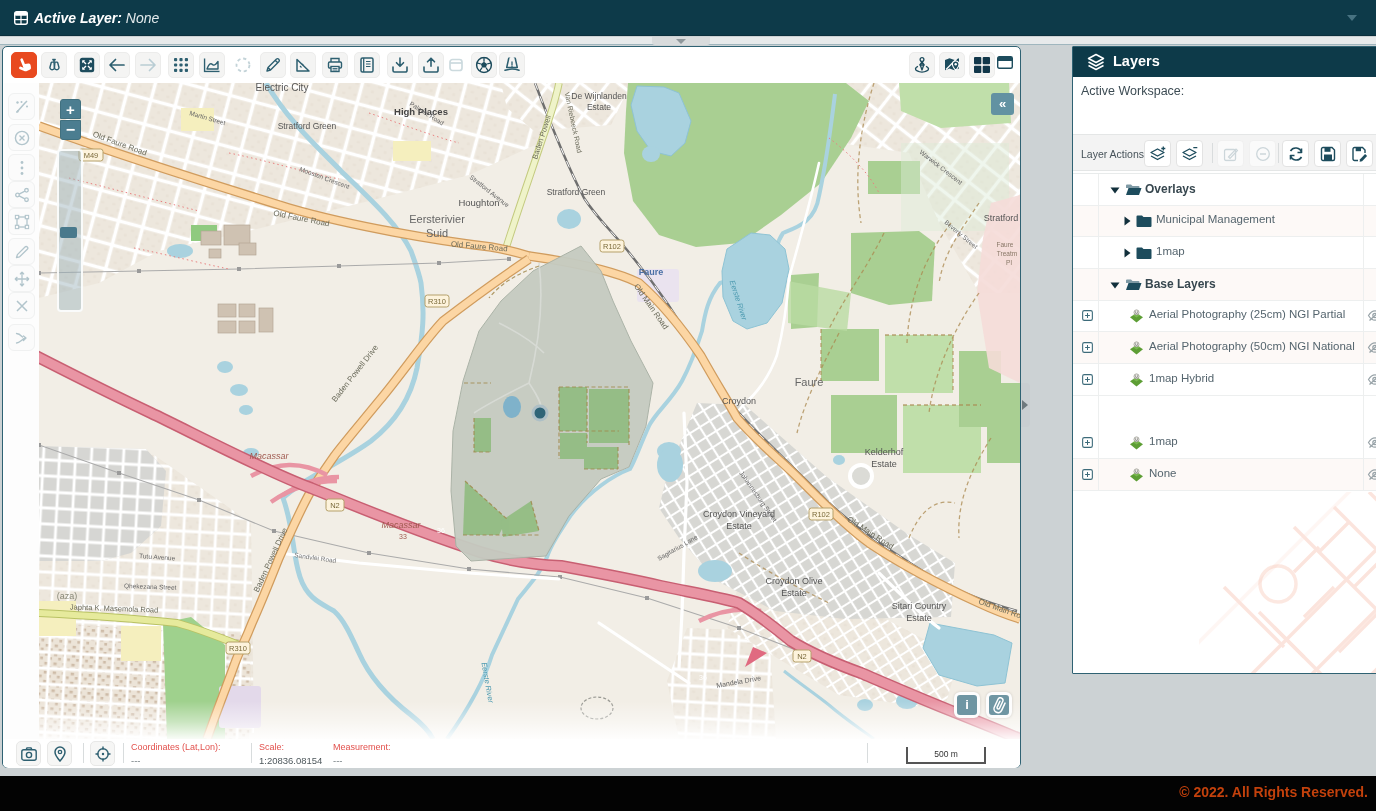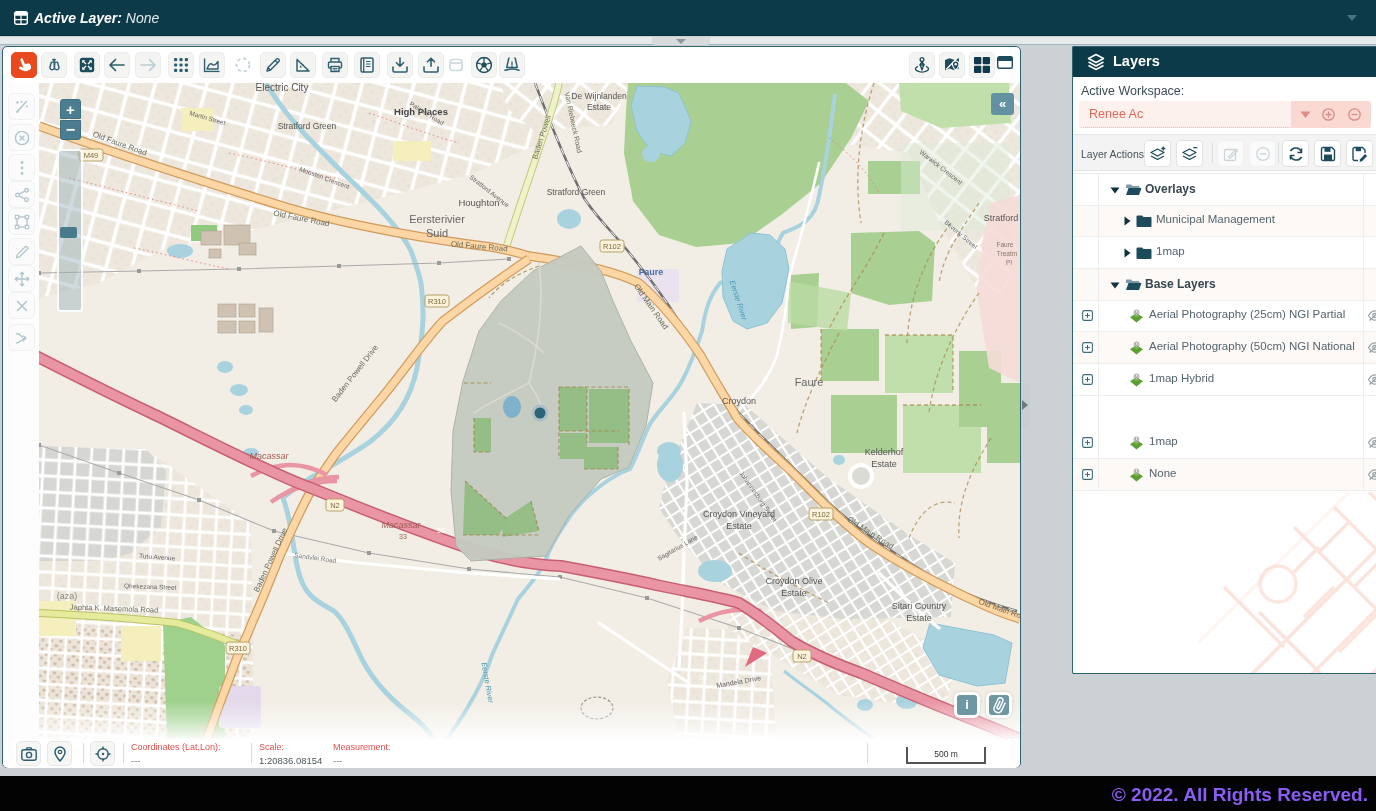--- a/index.html
+++ b/index.html
@@ -7,21 +7,21 @@
 .abs{position:absolute;}
 #topbar{position:absolute;left:0;top:0;width:1376px;height:36px;background:#0d3a49;border-bottom:1px solid #0a2f3c;font-style:italic;}
 #topbar .ttl{position:absolute;left:34px;top:10px;color:#fff;font-size:14px;font-weight:bold;}
 #topbar .ttl span{font-weight:normal;color:#e4ebed;}
 #strip{position:absolute;left:0;top:37px;width:1376px;height:8px;background:#e7eaeb;border-bottom:1px solid #9fb6be;}
 #handle{position:absolute;left:652px;top:37px;width:58px;height:8px;background:#d8dbdc;border-radius:0 0 3px 3px;}
 #handle:after{content:"";position:absolute;left:24px;top:2px;border-left:5px solid transparent;border-right:5px solid transparent;border-top:5px solid #8e979b;}
 #mappanel{position:absolute;left:2px;top:46px;width:1019px;height:722px;background:#fff;border:1px solid #2f6273;border-radius:5px;padding-left:42px;}
 #rightpanel{position:absolute;left:1072px;top:46px;width:339px;height:628px;background:#fff;border:1px solid #2f6273;border-radius:1px;overflow:hidden;}
 #footer{position:absolute;left:0;top:776px;width:1376px;height:35px;background:#030303;}
-#footer span{position:absolute;right:8px;top:8px;color:#8b5cf6;font-size:19px;font-weight:bold;}
+#footer span{position:absolute;right:8px;top:8px;color:#c2410c;font-size:14px;font-weight:bold;}
 .lab-btn{width:27px;height:27px;background:#fff;border:1px solid #e3e3e3;border-radius:4px;}
 .lab-btn svg{position:absolute;left:50%;top:50%;transform:translate(-50%,-50%);}
 .lab-btn.dis{background:#fafafa;border-color:#f0f0f0;}
 .vsep2{position:absolute;top:8px;width:1px;height:20px;background:#d9dcdd;}
 
 .tbtn{position:absolute;width:26px;height:26px;background:#f4f4f3;border:1px solid #ececeb;border-radius:5px;}
 .tbtn svg{position:absolute;left:50%;top:50%;transform:translate(-50%,-50%);}
 .tbtn.red{background:#e8491f;border-color:#e8491f;}
 .tbtn.nobg{background:transparent;border-color:transparent;}
 
@@ -602,36 +602,20 @@
           <path d="M1.5 9 L9 13 L16.5 9"></path>
           <path d="M1.5 12.5 L9 16.5 L16.5 12.5"></path>
         </g>
       </svg>
  <div class="abs" style="left:40px;top:6px;color:#fff;font-size:14.5px;font-weight:bold;">Layers</div>
  <svg class="abs" style="right:12px;top:10px" width="8" height="10" viewBox="0 0 8 10">
         <path d="M1 1 L7 5 L1 9 Z" fill="#fff"></path>
       </svg>
 </div>
 <div class="abs" style="left:8px;top:37px;font-size:12.5px;color:#3d4c54;">Active Workspace:</div>
-<div class="abs" style="left:6px;top:54px;width:292px;height:27px;background:#fdf1ed;border-bottom:1px dotted #eeb3a8;border-radius:3px;">
- <div class="abs" style="left:10px;top:6px;font-size:12.5px;color:#e2685a;">Renee Ac</div>
- <div class="abs" style="left:212px;top:0;width:80px;height:27px;background:#fbd9d3;border-radius:0 3px 3px 0;">
-  <svg class="abs" style="left:9px;top:10px" width="11" height="8" viewBox="0 0 11 8">
-          <path d="M0.5 0.5 H10.5 L5.5 7 Z" fill="#dd8d84"></path>
-        </svg>
-  <svg class="abs" style="left:31px;top:7px" width="13" height="13" viewBox="0 0 13 13">
-          <circle cx="6.5" cy="6.5" r="5.7" fill="none" stroke="#d98b85" stroke-width="1.3"></circle>
-          <path d="M6.5 3.5 v6 M3.5 6.5 h6" stroke="#d98b85" stroke-width="1.3"></path>
-        </svg>
-  <svg class="abs" style="left:57px;top:7px" width="13" height="13" viewBox="0 0 13 13">
-          <circle cx="6.5" cy="6.5" r="5.7" fill="none" stroke="#d98b85" stroke-width="1.3"></circle>
-          <path d="M3.5 6.5 h6" stroke="#d98b85" stroke-width="1.3"></path>
-        </svg>
- </div>
-</div>
 <div class="abs" style="left:303px;top:54px;width:24px;height:26px;background:#fefefe;border:1px solid #f0f0f0;border-radius:4px;">
  <svg class="abs" style="left:4px;top:5px" width="15" height="15" viewBox="0 0 15 15">
         <path d="M7.5 0.8 L9.6 5.2 L14.4 5.9 L10.9 9.2 L11.8 14 L7.5 11.7 L3.2 14 L4.1 9.2 L0.6 5.9 L5.4 5.2 Z" fill="#a9bfc7"></path>
       </svg>
 </div>
 <div class="abs" style="left:0;top:87px;width:337px;height:37px;background:#f3f3f3;border-top:1px solid #e4e6e6;border-bottom:1px solid #e4e6e6;">
  <div class="abs" style="left:8px;top:13px;font-size:10.5px;color:#47535a;">Layer Actions:</div>
  <div class="abs lab-btn" style="left:71px;top:5px;">
         <svg width="17" height="17" viewBox="0 0 17 17">
           <g fill="none" stroke="#1d4c5d" stroke-width="1.4" stroke-linejoin="round">

